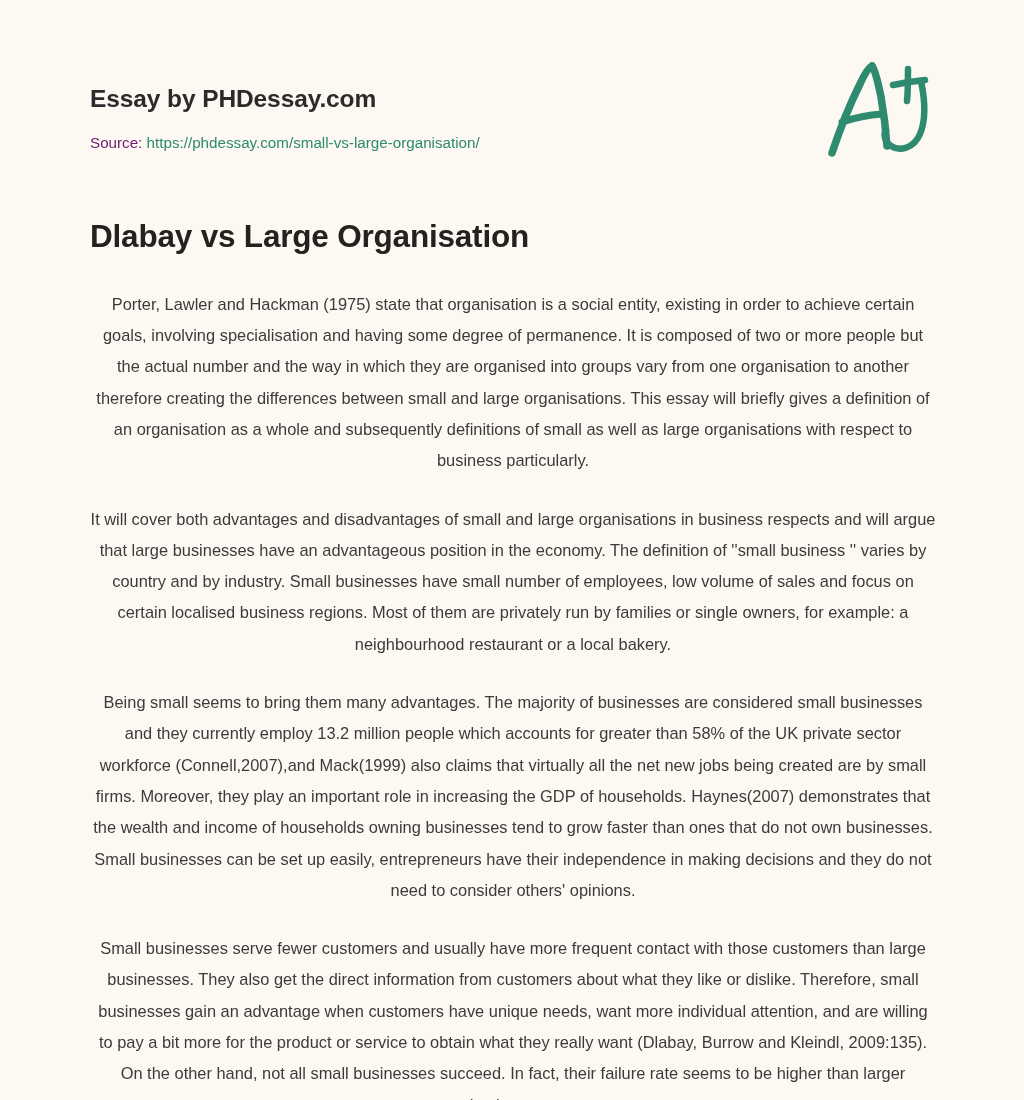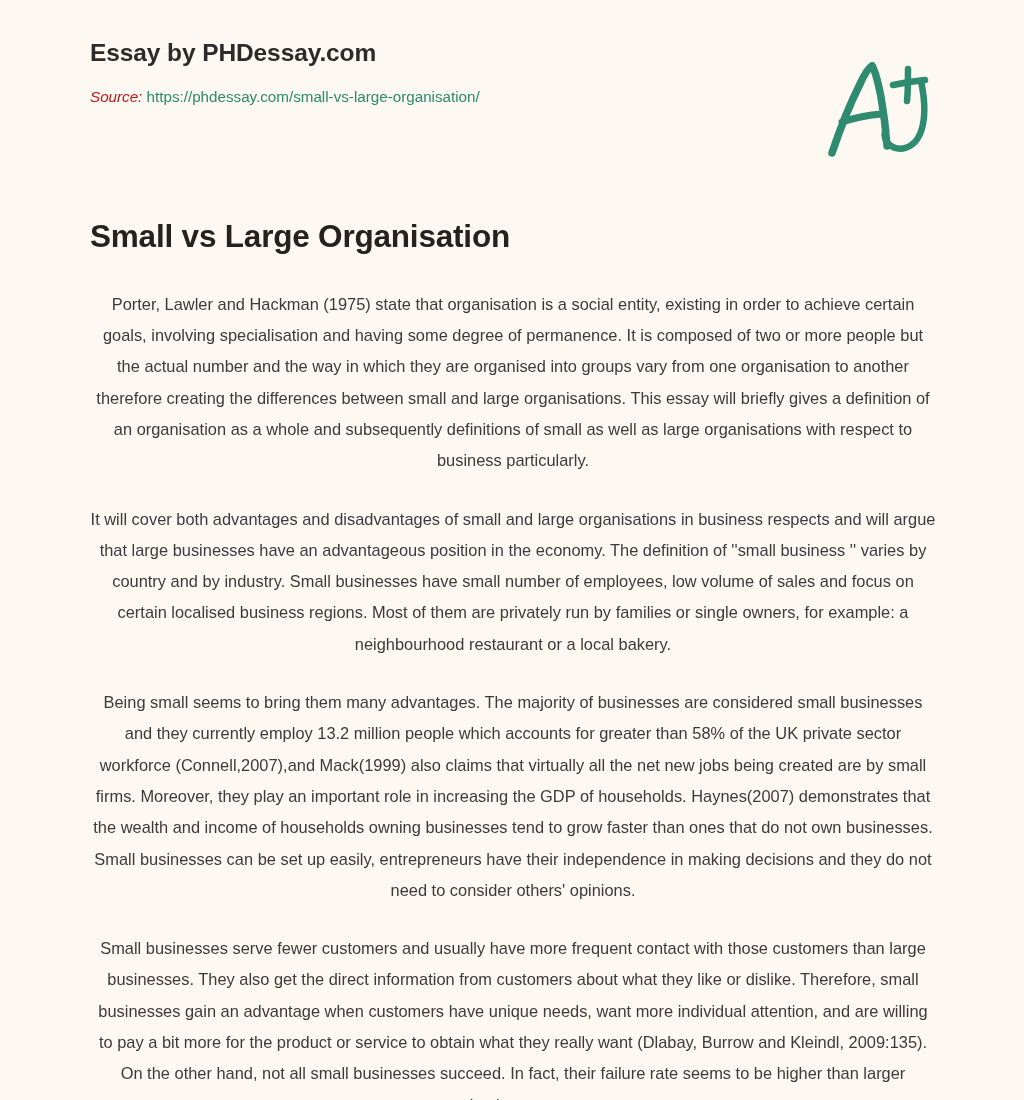--- a/index.html
+++ b/index.html
@@ -17,21 +17,21 @@
   .page {
     width: 1024px;
     height: 1100px;
     box-sizing: border-box;
     padding: 0;
     position: relative;
   }
 
   
   .header {
-    padding: 40px 84px 0 90px;
+    padding: 86px 84px 0 90px;
     position: relative;
     height: 150px;
     box-sizing: border-box;
   }
   .brand-line {
     font-size: 24.5px;
     font-weight: bold;
     color: #2b2b2b;
     letter-spacing: -0.1px;
     line-height: 1.1;
@@ -39,22 +39,21 @@
     white-space: nowrap;
   }
   .source-line {
     margin: 21px 0 0 0;
     font-size: 15.2px;
     color: #6d6d6d;
     line-height: 1.2;
     white-space: nowrap;
   }
   .source-label {
-    color: #b91c1c;
-    font-style: italic;
+    color: #701a75;
   }
   .source-url {
     color: #2c8a6e;
     text-decoration: none;
   }
 
   
   .logo {
     position: absolute;
     right: 84px;
@@ -122,21 +121,21 @@
           <path d="M101 29 C105 48 106 68 100 82 C94 96 80 100 71 94 C65 90 63 83 66 78" stroke-width="6.5"></path>
 
           <path d="M88 17 C88 28 88 40 87 49" stroke-width="6.5"></path>
 
           <path d="M73 33 C82 31 95 29 105 28" stroke-width="6.5"></path>
         </g>
       </svg>
     </div>
   </div>
 
-  <h1 class="doc-title">Small vs Large Organisation</h1>
+  <h1 class="doc-title">Dlabay vs Large Organisation</h1>
 
   <div class="article">
     <p>Porter, Lawler and Hackman (1975) state that organisation is a social entity, existing in order to achieve certain goals, involving specialisation and having some degree of permanence. It is composed of two or more people but the actual number and the way in which they are organised into groups vary from one organisation to another therefore creating the differences between small and large organisations. This essay will briefly gives a definition of an organisation as a whole and subsequently definitions of small as well as large organisations with respect to business particularly.</p>
     <p>It will cover both advantages and disadvantages of small and large organisations in business respects and will argue that large businesses have an advantageous position in the economy. The definition of ''small business '' varies by country and by industry. Small businesses have small number of employees, low volume of sales and focus on certain localised business regions. Most of them are privately run by families or single owners, for example: a neighbourhood restaurant or a local bakery.</p>
     <p>Being small seems to bring them many advantages. The majority of businesses are considered small businesses and they currently employ 13.2 million people which accounts for greater than 58% of the UK private sector workforce (Connell,2007),and Mack(1999) also claims that virtually all the net new jobs being created are by small firms. Moreover, they play an important role in increasing the GDP of households. Haynes(2007) demonstrates that the wealth and income of households owning businesses tend to grow faster than ones that do not own businesses. Small businesses can be set up easily, entrepreneurs have their independence in making decisions and they do not need to consider others' opinions.</p>
     <p>Small businesses serve fewer customers and usually have more frequent contact with those customers than large businesses. They also get the direct information from customers about what they like or dislike. Therefore, small businesses gain an advantage when customers have unique needs, want more individual attention, and are willing to pay a bit more for the product or service to obtain what they really want (Dlabay, Burrow and Kleindl, 2009:135). On the other hand, not all small businesses succeed. In fact, their failure rate seems to be higher than larger businesses.</p>
 
   </div>
 
 </div>

